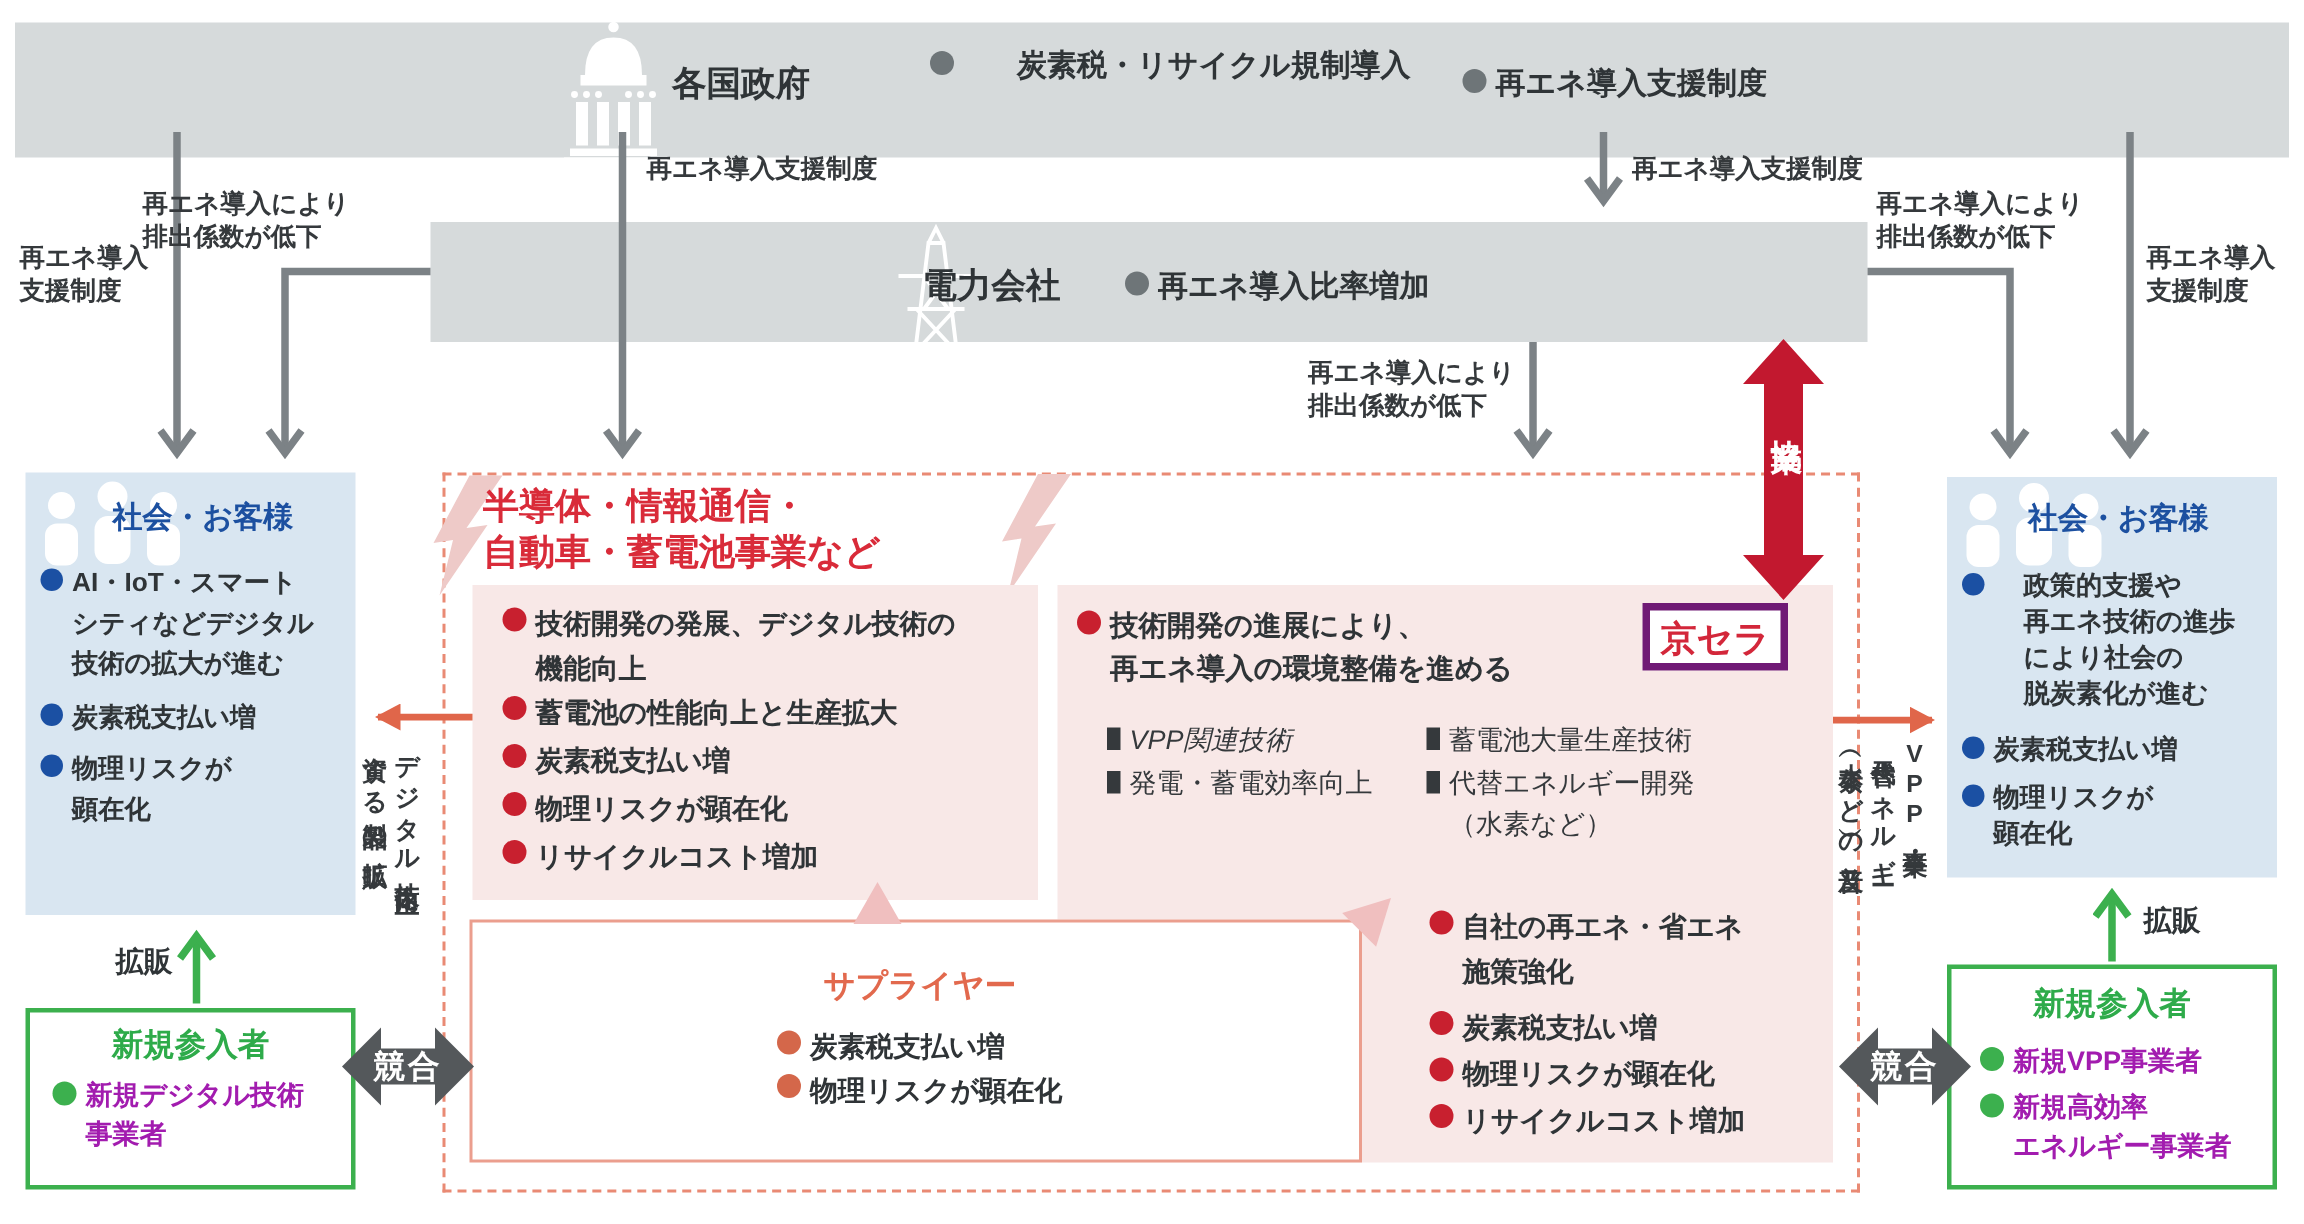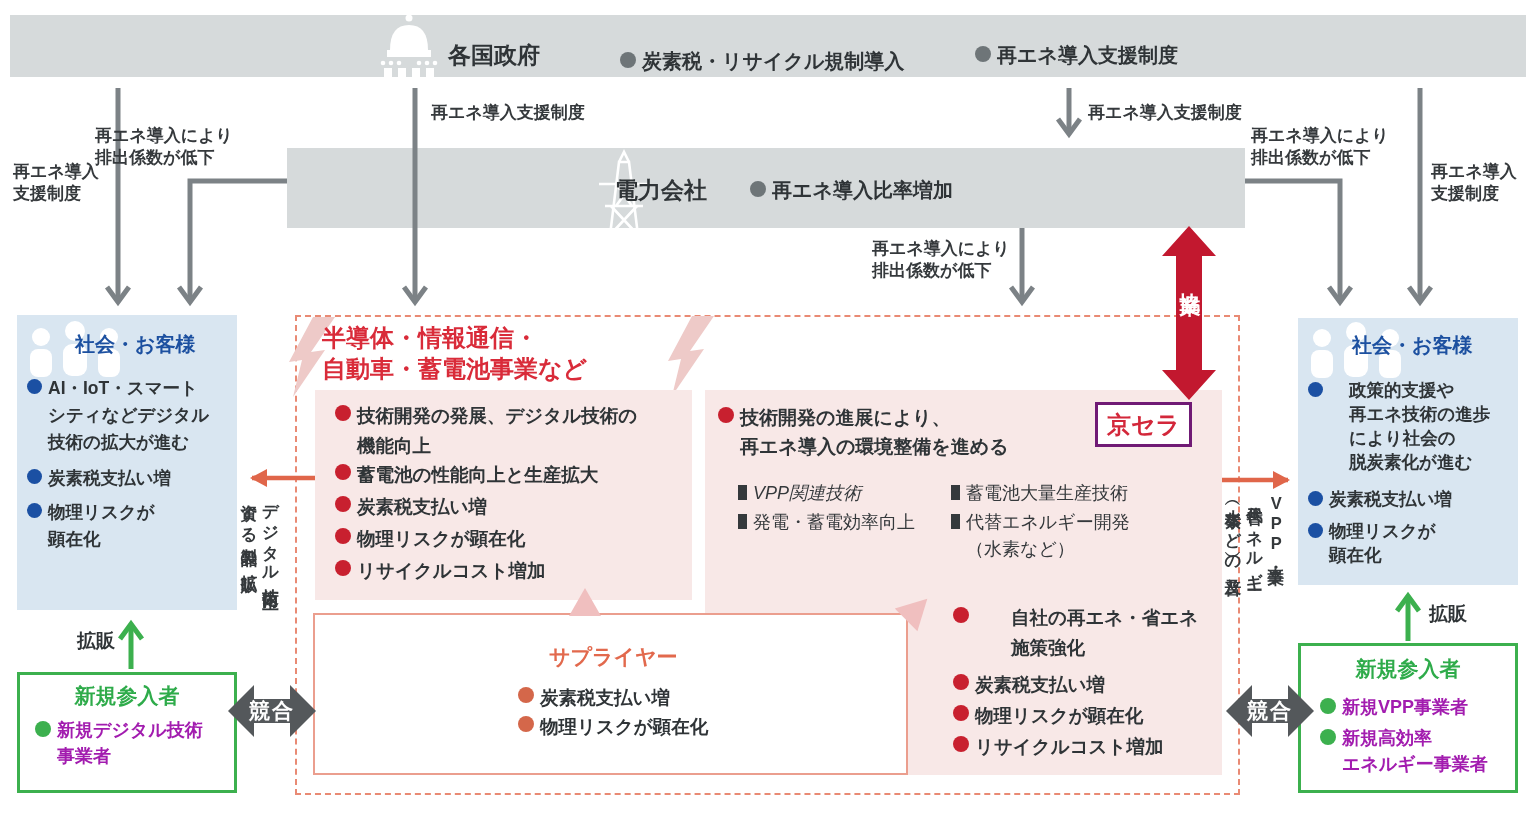--- a/index.html
+++ b/index.html
@@ -33,53 +33,53 @@
   .blue-title{position:absolute;font-size:20px;font-weight:700;color:#1c50a0;}
   .greenbox{position:absolute;background:#fff;border:3px solid #3cb04e;box-sizing:border-box;}
   .green-title{position:absolute;width:100%;text-align:center;font-size:21px;font-weight:700;color:#2eab4a;}
   .vt{position:absolute;writing-mode:vertical-rl;text-orientation:upright;white-space:pre-line;
       font-size:16.5px;font-weight:700;letter-spacing:2px;line-height:1.3;color:#35393c;}
   .vt-white{position:absolute;writing-mode:vertical-rl;text-orientation:upright;color:#fff;
       font-size:21px;font-weight:700;letter-spacing:3px;}
   .compete-text{position:absolute;width:64px;text-align:center;color:#fff;font-size:21px;font-weight:700;letter-spacing:2px;}
   .kakuhan{position:absolute;font-size:19px;font-weight:700;color:#2f3437;}
   .kyocera{position:absolute;left:1095px;top:402px;width:97px;height:45px;background:#fff;
-      border:3px solid #701a75;box-sizing:border-box;text-align:center;line-height:39px;
+      border:5px solid #701a75;box-sizing:border-box;text-align:center;line-height:39px;
       font-size:24px;font-weight:700;color:#d3273a;}
   .dashed{position:absolute;left:295px;top:315px;width:945px;height:480px;
       border:2px dashed #e98a74;box-sizing:border-box;}
   svg.layer{position:absolute;left:0;top:0;pointer-events:none;}
 </style>
 </head>
 <body>
 
 <div class="stage">
 
-  <div class="bar" style="left:10px;top:15px;width:1516px;height:62px;">
+  <div class="bar" style="left:10px;top:15px;width:1516px;height:90px;">
     <svg class="abs" style="left:366px;top:-2px;" width="66" height="96" viewBox="0 0 66 96">
       <g fill="#ffffff">
         <circle cx="33" cy="5" r="3.5"></circle>
         <path d="M14 37 Q14 12 33 12 Q52 12 52 37 Z"></path>
         <rect x="11" y="37" width="44" height="7"></rect>
         <circle cx="7" cy="50" r="2.3"></circle>
           <circle cx="15" cy="50" r="2.3"></circle>
           <circle cx="23" cy="50" r="2.3"></circle>
         <circle cx="43" cy="50" r="2.3"></circle>
           <circle cx="51" cy="50" r="2.3"></circle>
           <circle cx="59" cy="50" r="2.3"></circle>
         <rect x="8" y="55" width="8" height="29"></rect>
           <rect x="22" y="55" width="8" height="29"></rect>
         <rect x="36" y="55" width="8" height="29"></rect>
           <rect x="50" y="55" width="8" height="29"></rect>
         <rect x="4" y="86" width="58" height="5"></rect>
           <rect x="0" y="92" width="66" height="4"></rect>
       </g>
     </svg>
     <div class="bar-title" style="left:438px;top:25px;">各国政府</div>
-    <div class="row f20b" style="left:610px;top:33px;">
+    <div class="row f20b" style="left:610px;top:15px;gap:36px;">
       <span class="dot d16 dot-gray"></span>
       <span class="pre">炭素税・リサイクル規制導入</span>
     </div>
     <div class="row f20b" style="left:965px;top:27px;">
       <span class="dot d16 dot-gray"></span>
       <span class="pre">再エネ導入支援制度</span>
     </div>
   </div>
 
   <div class="bar" style="left:287px;top:148px;width:958px;height:80px;">
@@ -149,21 +149,21 @@
     </div>
     <div class="row f18m" style="left:246px;top:90px;">
       <span class="sq"></span>
       <span class="pre">蓄電池大量生産技術</span>
     </div>
     <div class="row f18m" style="left:246px;top:119px;">
       <span class="sq"></span>
       <span class="pre">代替エネルギー開発
 （水素など）</span>
     </div>
-    <div class="row f185b" style="left:248px;top:213px;gap:36px;">
+    <div class="row f185b" style="left:248px;top:213px;">
       <span class="dot d16 dot-red"></span>
       <span class="pre">自社の再エネ・省エネ
 施策強化</span>
     </div>
     <div class="row f185b" style="left:248px;top:280px;">
       <span class="dot d16 dot-red"></span>
       <span class="pre">炭素税支払い増</span>
     </div>
     <div class="row f185b" style="left:248px;top:311px;">
       <span class="dot d16 dot-red"></span>

